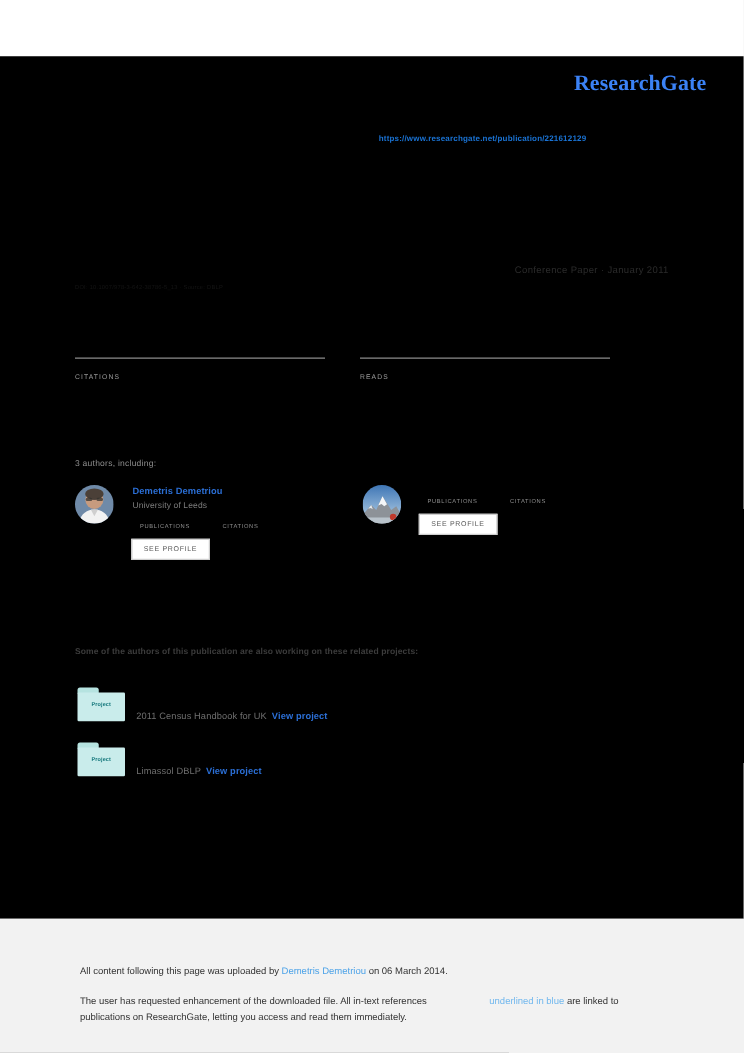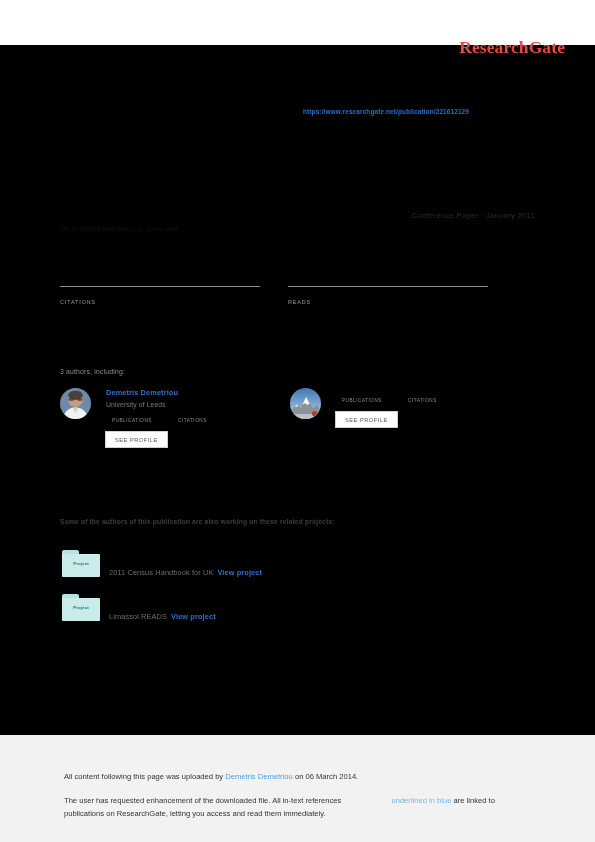--- a/index.html
+++ b/index.html
@@ -28,25 +28,25 @@
   .dark-region {
     position: absolute;
     left: 0; top: 45px;
     width: 595px; height: 690px;
     background: #000000;
   }
 
   
   .brand {
     position: absolute;
-    right: 30px; top: 37px;
+    right: 30px; top: 56px;
     font-family: "Liberation Serif", serif;
     font-size: 17.5px;
     font-weight: bold;
-    color: #ef4444;
+    color: #3b82f6;
     letter-spacing: 0.1px;
     white-space: nowrap;
   }
 
   
   .pub-url {
     position: absolute;
     left: 303px; top: 108px;
     font-size: 6.4px;
     font-weight: bold;
@@ -391,21 +391,21 @@
   <div class="project-title">2011 Census Handbook for UK</div>
   <div class="view-project">View project</div>
 </div>
 
 <div class="project-row r1">
   <div class="folder">
     <div class="tab"></div>
     <div class="body-f"></div>
     <div class="ftext">Project</div>
   </div>
-  <div class="project-title">Limassol READS</div>
+  <div class="project-title">Limassol DBLP</div>
   <div class="view-project">View project</div>
 </div>
 
 <div class="footer">
   <div class="footer-inner">
     <div class="footer-p1"><span>All content following this page was uploaded by </span><span class="flink">Demetris Demetriou</span><span> on 06 March 2014.</span></div>
     <div class="footer-p2"><span>The user has requested enhancement of the downloaded file. All in-text references </span><span class="flink-ul">underlined in blue</span><span> are linked to publications on ResearchGate, letting you access and read them immediately.</span></div>
   </div>
 </div>
 

